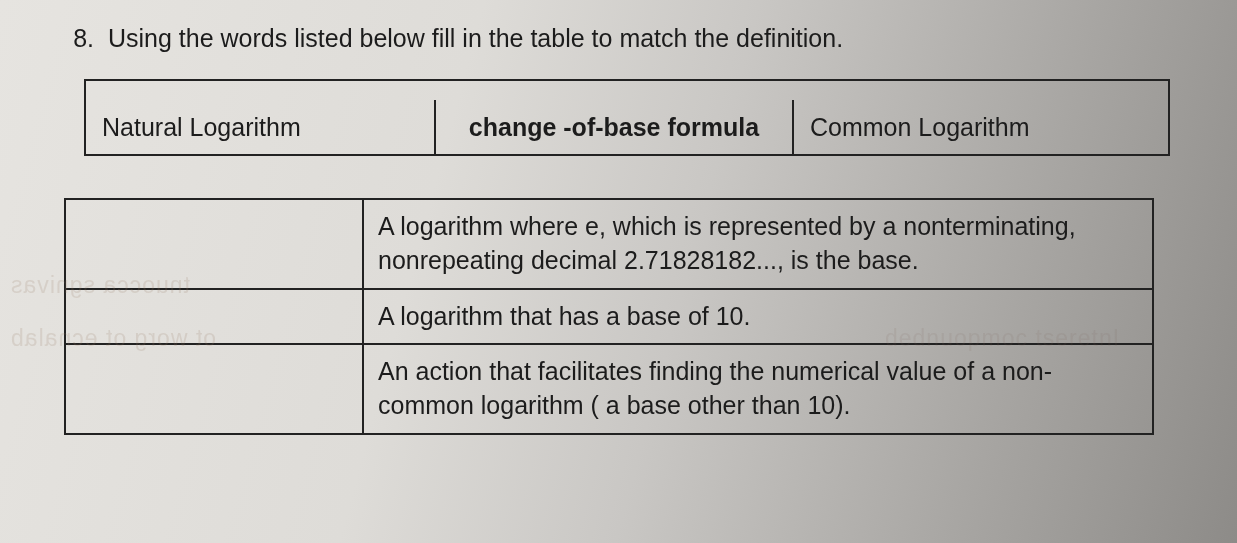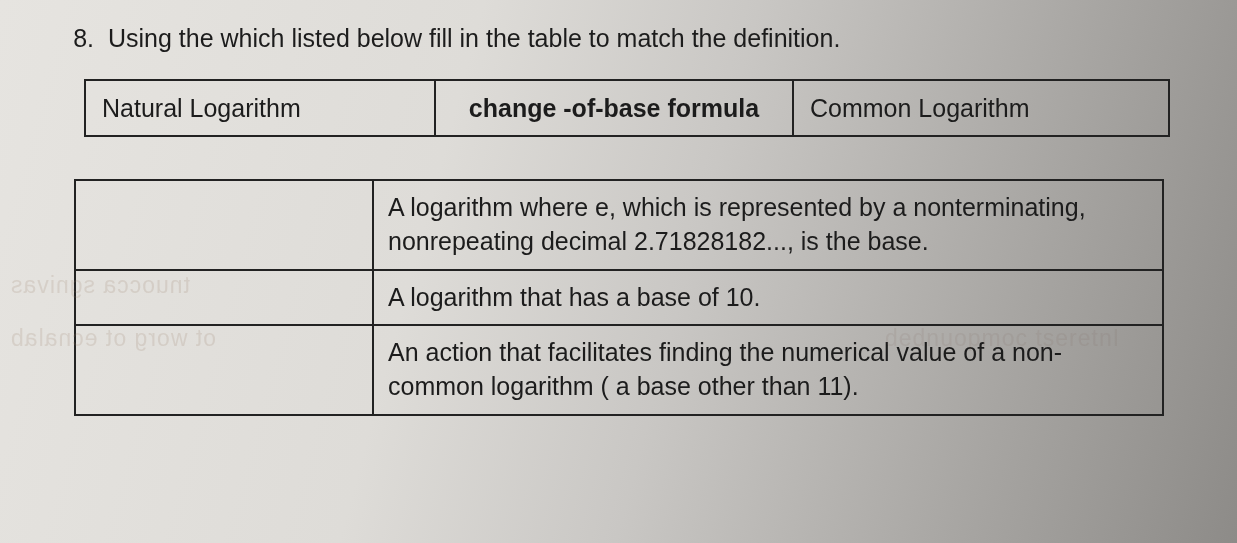--- a/index.html
+++ b/index.html
@@ -42,30 +42,31 @@
     margin-bottom: 42px;
     border: 2px solid #222;
     background: rgba(255,255,255,0.0);
   }
   .wordbank .bankcell {
     border-right: 2px solid #222;
     padding: 12px 16px;
     font-size: 25px;
     line-height: 1.2;
     box-sizing: border-box;
+    margin-top: 19px;
   }
   .wordbank .bankcell:last-child { border-right: none; }
   .bank-a { flex: 0 0 350px; }
   .bank-b { flex: 0 0 358px; text-align: center; font-weight: bold; }
   .bank-c { flex: 1; border-radius: 15px; }
 
   table.defs {
     border-collapse: collapse;
     width: 1090px;
-    margin-left: 14px;
+    margin-left: 4px;
     table-layout: fixed;
   }
   table.defs td {
     border: 2px solid #222;
     font-size: 25px;
     line-height: 1.35;
     padding: 10px 14px;
     vertical-align: top;
   }
   table.defs td.answer {
@@ -91,42 +92,42 @@
   .bleed.b { left: 10px; top: 325px; }
   .bleed.c { left: 860px; top: 325px; color: rgba(120,100,90,0.12); transform:none;margin-left:25px; }
 </style>
 </head>
 <body>
 
 <div class="page">
 
   <div class="qline">
     <span class="qnum">8.</span>
-    <span class="qprompt">Using the which listed below fill in the table to match the definition.</span>
+    <span class="qprompt">Using the words listed below fill in the table to match the definition.</span>
   </div>
 
   <div class="wordbank">
     <div class="bankcell bank-a">Natural Logarithm</div>
     <div class="bankcell bank-b">change -of-base formula</div>
     <div class="bankcell bank-c">Common Logarithm</div>
   </div>
 
   <table class="defs">
     <tbody>
         <tr>
       <td class="answer"></td>
       <td class="def">A logarithm where e, which is represented by a nonterminating, nonrepeating decimal 2.71828182..., is the base.</td>
     </tr>
     <tr class="row2">
       <td class="answer"></td>
       <td class="def">A logarithm that has a base of 10.</td>
     </tr>
     <tr>
       <td class="answer"></td>
-      <td class="def">An action that facilitates finding the numerical value of a non-common logarithm ( a base other than 11).</td>
+      <td class="def">An action that facilitates finding the numerical value of a non-common logarithm ( a base other than 10).</td>
     </tr>
   </tbody>
     </table>
 
   <div class="bleed a">tnuocca sgnivas</div>
   <div class="bleed b">ot worg ot ecnalab</div>
   <div class="bleed c">dednuopmoc tseretnI</div>
 
 </div>
 

